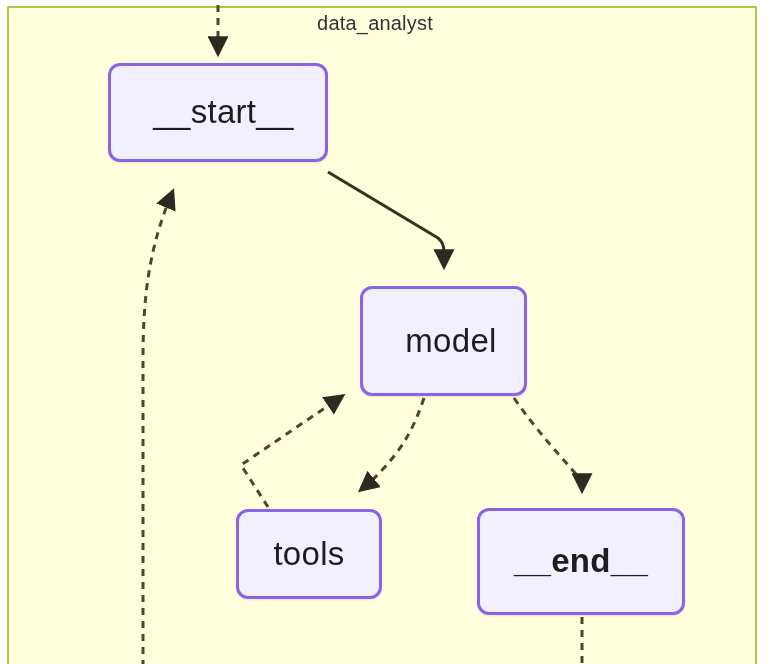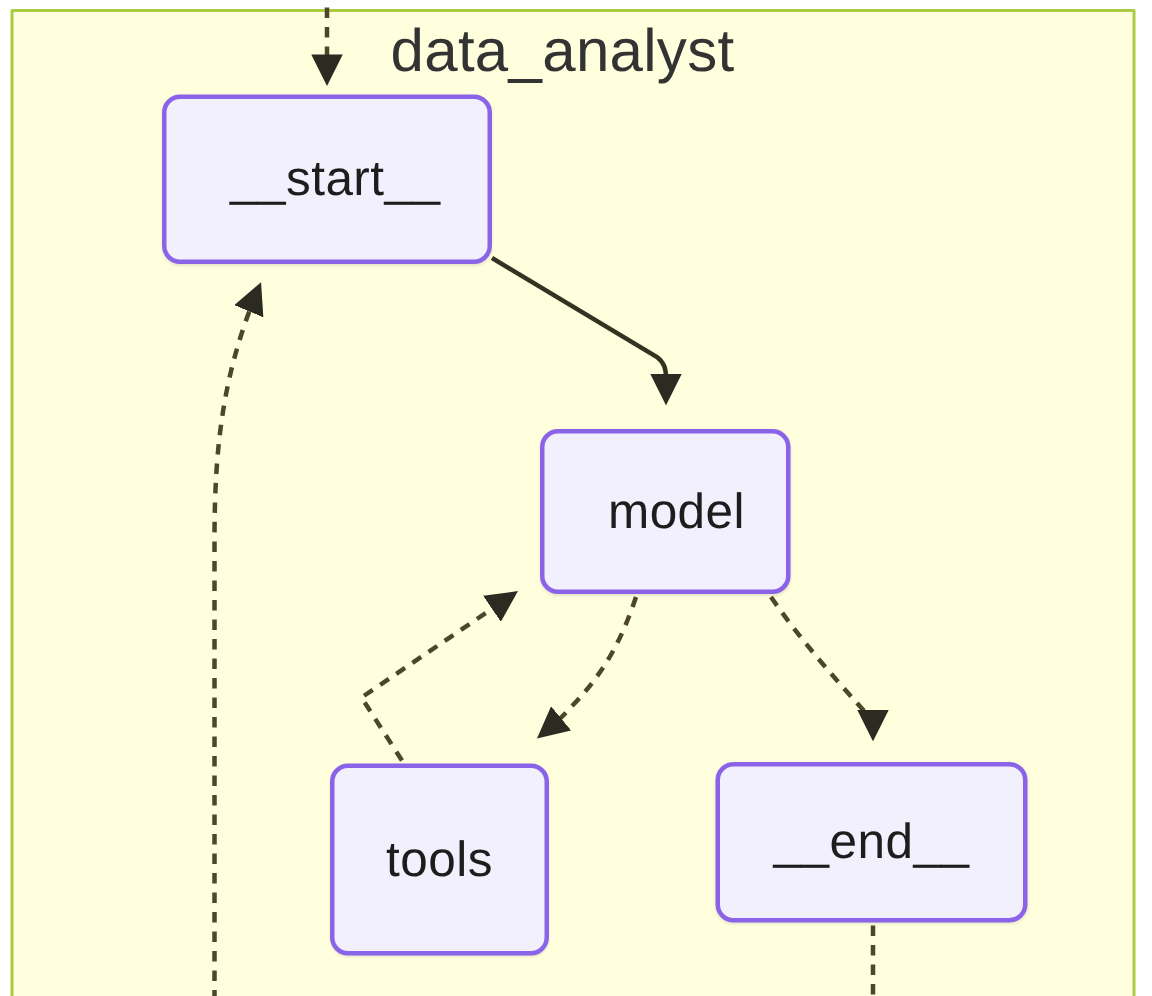--- a/index.html
+++ b/index.html
@@ -31,21 +31,21 @@
     border: 2px solid #aacc44;
     border-radius: 1px;
     box-sizing: border-box;
   }
   #cluster-title {
     position: absolute;
     left: 0;
     top: 12px;
     width: 750px;
     text-align: center;
-    font-size: 40px;
+    font-size: 20px;
     color: #333333;
     letter-spacing: 0.2px;
     white-space: nowrap;
     pointer-events: none;
   }
   
   #edge-layer {
     position: absolute;
     left: 0;
     top: 0;
@@ -65,24 +65,24 @@
     color: #1d1d1d;
     font-size: 33px;
     letter-spacing: 0.3px;
     white-space: nowrap;
     box-shadow: 0 1px 2px rgba(0,0,0,0.10);
   }
   .node .label {
     line-height: 1;
     transform: translateY(-1px);
   }
-  #node-start  { left: 108px; top: 63px;  width: 220px; height: 113px; padding-left: 11px; }
+  #node-start  { left: 108px; top: 63px;  width: 220px; height: 99px; padding-left: 11px; }
   #node-model  { left: 360px; top: 286px; width: 167px; height: 110px; padding-left: 15px; }
-  #node-tools  { left: 220px; top: 509px; width: 146px; height: 128px; }
-  #node-end    { left: 477px; top: 508px; width: 208px; height: 107px; }
+  #node-tools  { left: 236px; top: 509px; width: 146px; height: 90px; }
+  #node-end    { left: 477px; top: 508px; width: 208px; height: 107px; font-weight: bold; }
 </style>
 </head>
 <body>
 
 <div id="canvas">
 
   <div id="cluster-frame"></div>
 
   <div id="cluster-title">data_analyst</div>
 

